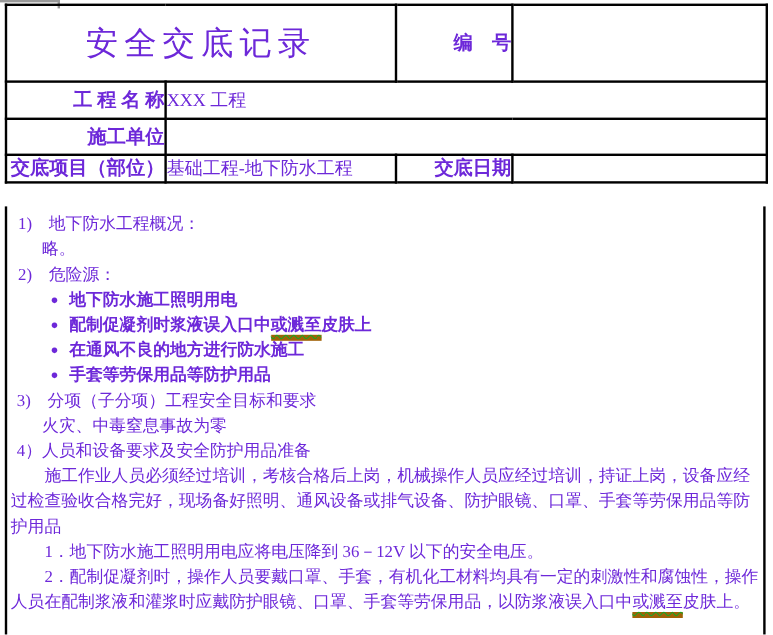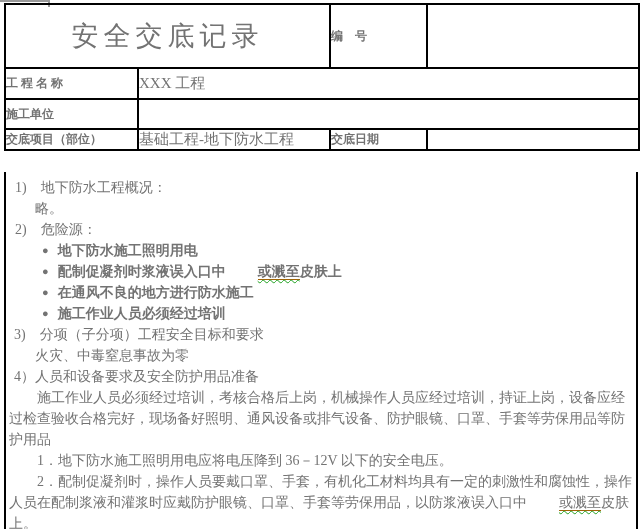--- a/index.html
+++ b/index.html
@@ -3,21 +3,21 @@
 <meta charset="utf-8">
 <style>
   html, body { margin: 0; padding: 0; background: #fff; }
   .canvas {
     position: relative;
     width: 644px;
     height: 529px;
     background: #ffffff;
     overflow: hidden;
     font-family: "Liberation Serif", "DejaVu Serif", serif;
-    color: #737373;
+    color: #6d28d9;
   }
   
   .artifact-h { position: absolute; left: 0; top: 0; width: 50px; height: 2px; background: #999; }
   .artifact-v { position: absolute; left: 48px; top: 0; width: 2px; height: 7px; background: #999; }
 
   table.hdr {
     position: absolute;
     left: 4px; top: 3px;
     width: 634px;
     border-collapse: collapse;
@@ -27,22 +27,22 @@
   tr.r1 { height: 64px; }
   tr.r2 { height: 31px; }
   tr.r3 { height: 30px; padding-left: 28px; }
   tr.r4 { height: 21px; }
   td.title-cell {
     text-align: center; vertical-align: middle;
     font-size: 27px; letter-spacing: 5px;
     padding-bottom: 10px;
   }
   td.label {
-    font-weight: bold; font-size: 12px;
-    text-align: left; vertical-align: middle;
+    font-weight: bold; font-size: 16px;
+    text-align: right; vertical-align: middle;
   }
   td.value {
     font-size: 15px; text-align: left; vertical-align: middle;
     padding-left: 6px;
   }
 
   .body-cell {
     position: absolute;
     left: 4px; top: 172px;
     width: 634px; height: 357px;
@@ -54,25 +54,24 @@
     line-height: 21px;
   }
   .ln { white-space: normal; }
   .ln-num1 { padding-left: 6px; }
   .ln-num2 { padding-left: 5px; }
   .ln-sub  { padding-left: 26px; }
   .ln-bullet { padding-left: 33px; font-weight: bold; }
   .bullet-glyph { font-size: 11px; padding-right: 9px; vertical-align: 1px; }
   .ln-para { text-indent: 2em; }
   .spellmark {
-    border-bottom: 1px solid #a16207;
+    border-bottom: 5px solid #a16207;
     text-decoration: underline wavy #21a121;
     text-decoration-thickness: 1px;
     text-underline-offset: 3px;
-    margin-left: 32px;
   }
 </style>
 </head>
 <body>
 
 <div class="canvas">
   <div class="artifact-h"></div>
   <div class="artifact-v"></div>
 
   <table class="hdr">
@@ -105,21 +104,21 @@
     </tbody>
   </table>
 
   <div class="body-cell" id="body-lines">
       <div class="ln ln-num1"><span>1)　地下防水工程概况：</span></div>
       <div class="ln ln-sub"><span>略。</span></div>
       <div class="ln ln-num1"><span>2)　危险源：</span></div>
       <div class="ln ln-bullet"><span class="bullet-glyph">●</span><span>地下防水施工照明用电</span></div>
       <div class="ln ln-bullet"><span class="bullet-glyph">●</span><span>配制促凝剂时浆液误入口中</span><span class="spellmark">或溅至</span><span>皮肤上</span></div>
       <div class="ln ln-bullet"><span class="bullet-glyph">●</span><span>在通风不良的地方进行防水施工</span></div>
-      <div class="ln ln-bullet"><span class="bullet-glyph">●</span><span>施工作业人员必须经过培训</span></div>
+      <div class="ln ln-bullet"><span class="bullet-glyph">●</span><span>手套等劳保用品等防护用品</span></div>
       <div class="ln ln-num2"><span>3)　分项（子分项）工程安全目标和要求</span></div>
       <div class="ln ln-sub"><span>火灾、中毒窒息事故为零</span></div>
       <div class="ln ln-num2"><span>4）人员和设备要求及安全防护用品准备</span></div>
       <div class="ln ln-para"><span>施工作业人员必须经过培训，考核合格后上岗，机械操作人员应经过培训，持证上岗，设备应经过检查验收合格完好，现场备好照明、通风设备或排气设备、防护眼镜、口罩、手套等劳保用品等防护用品</span></div>
       <div class="ln ln-para"><span>1．地下防水施工照明用电应将电压降到 36－12V 以下的安全电压。</span></div>
       <div class="ln ln-para"><span>2．配制促凝剂时，操作人员要戴口罩、手套，有机化工材料均具有一定的刺激性和腐蚀性，操作人员在配制浆液和灌浆时应戴防护眼镜、口罩、手套等劳保用品，以防浆液误入口中</span><span class="spellmark">或溅至</span><span>皮肤上。</span></div>
     </div>
 </div>
 
 </body></html>

